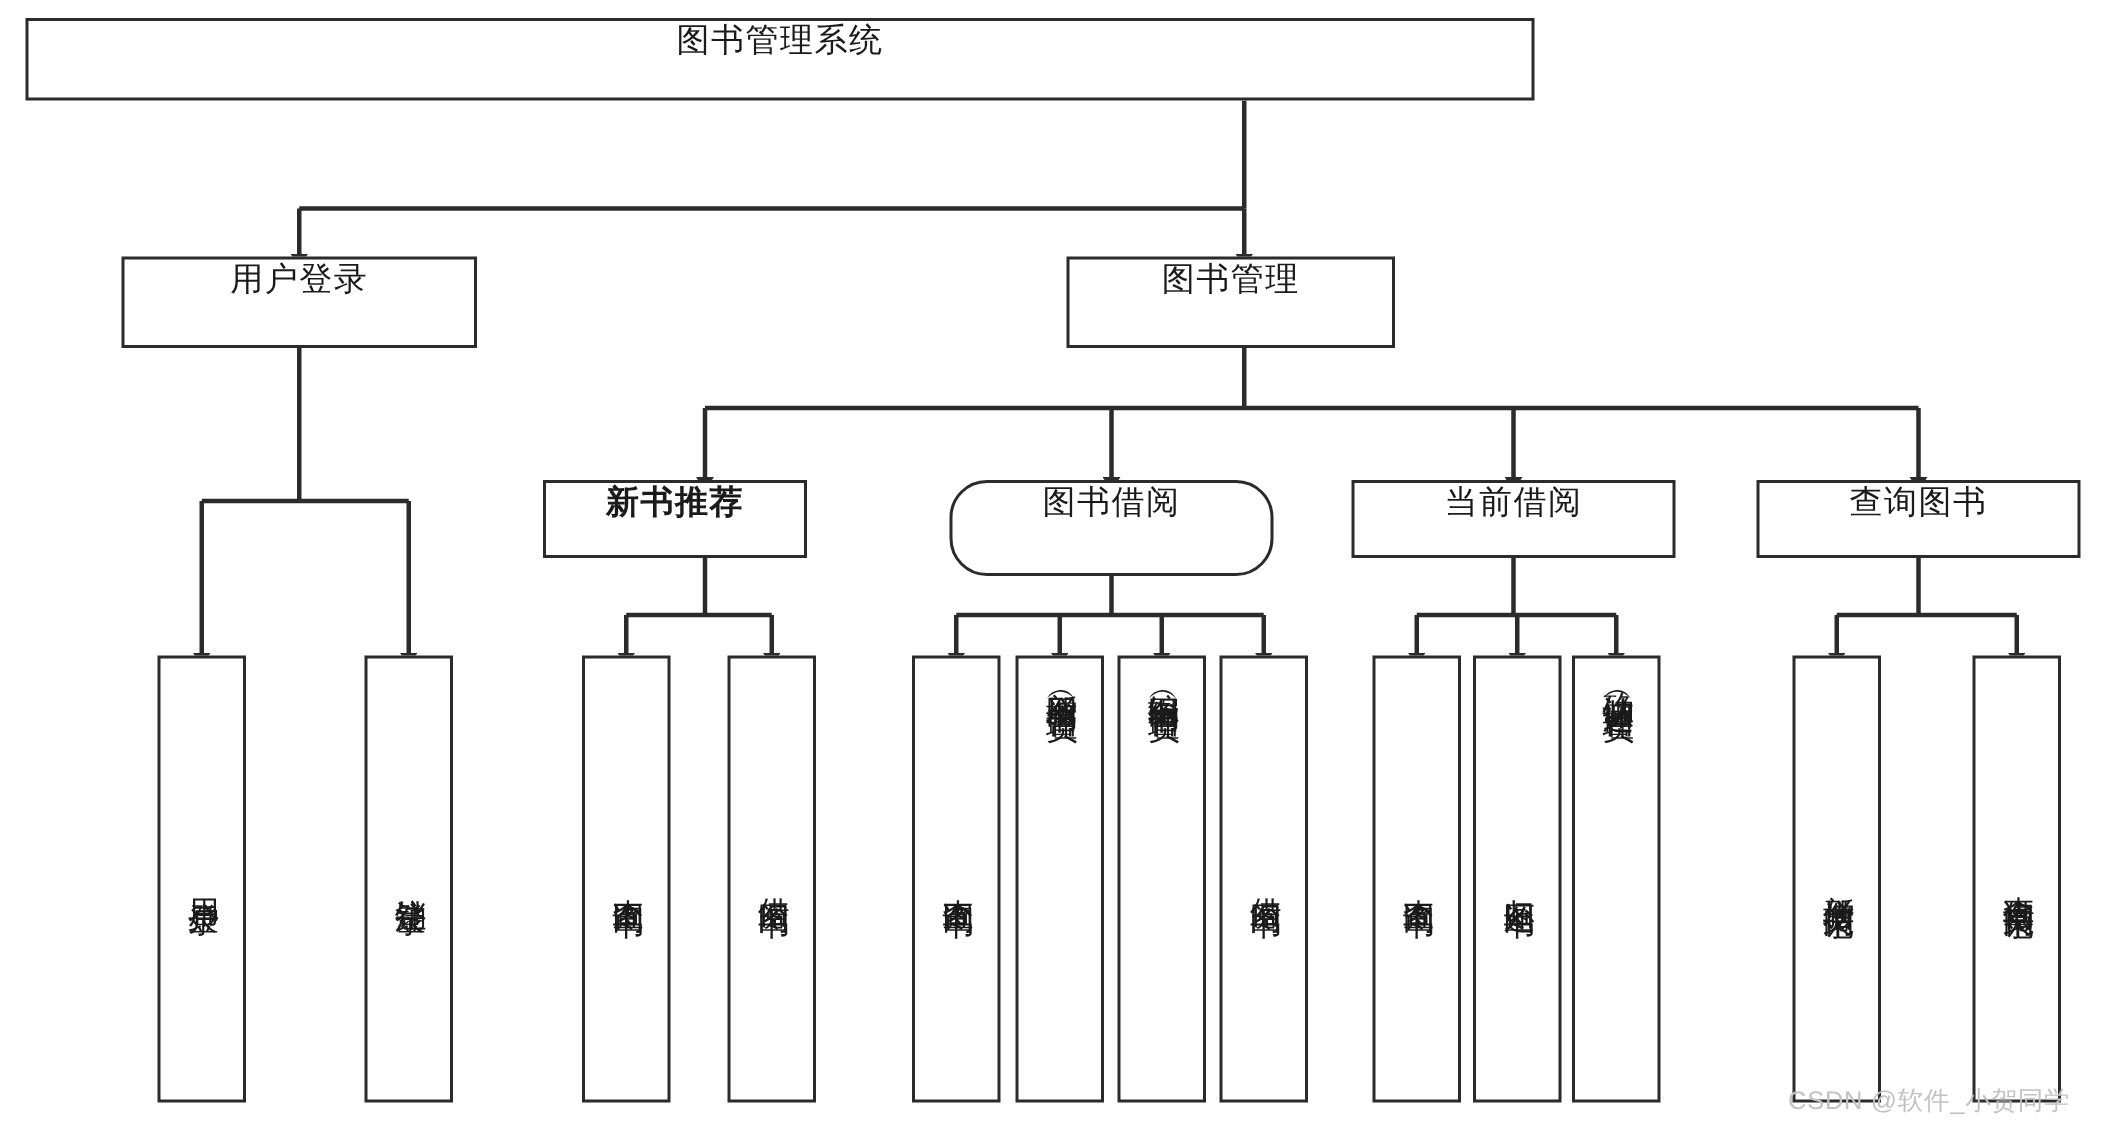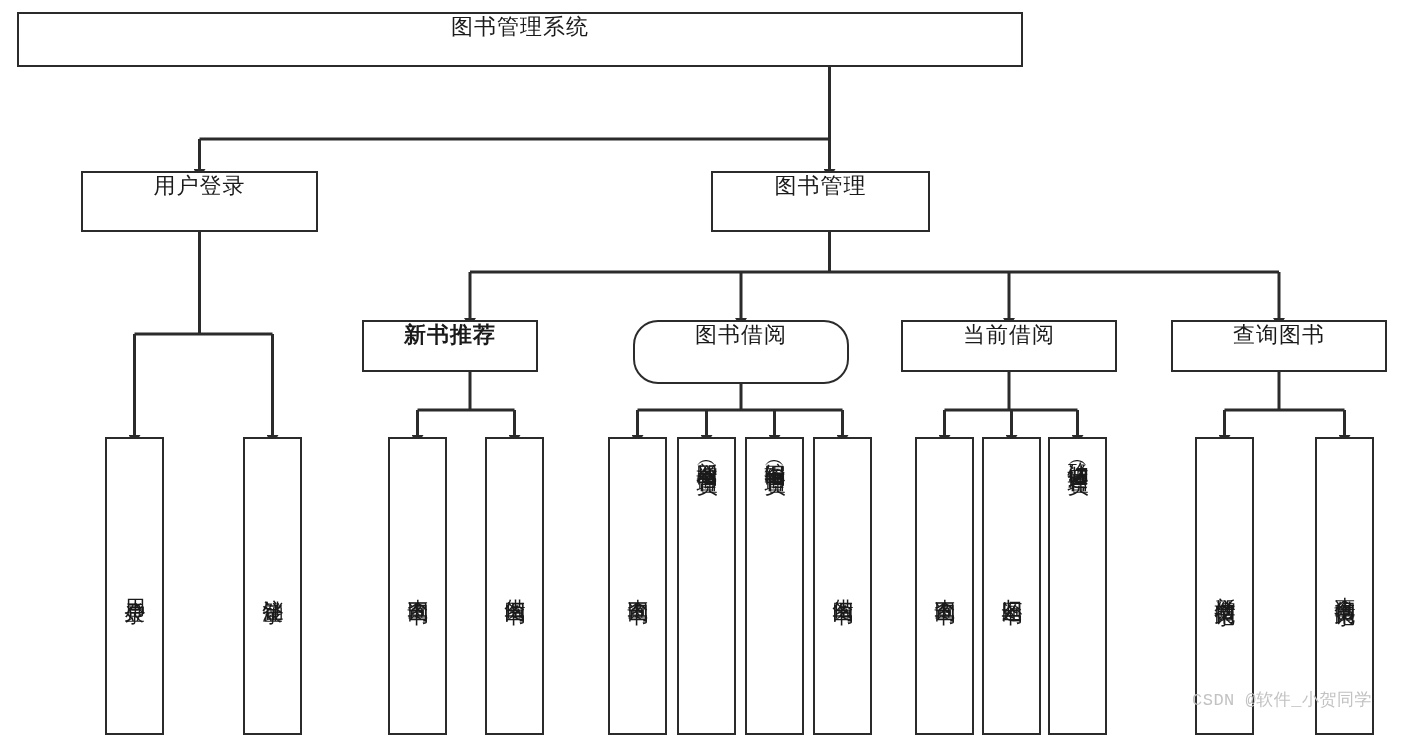--- a/index.html
+++ b/index.html
@@ -166,15 +166,15 @@
   <div class="node-box node-v top-align" style="left: 1048px; top: 437px; width: 59px; height: 298px;">
     <span>确认归还（管理员）</span>
   </div>
   <div class="node-box node-v" style="left: 1195px; top: 437px; width: 59px; height: 298px;">
     <span>新增借阅记录</span>
   </div>
   <div class="node-box node-v" style="left: 1315px; top: 437px; width: 59px; height: 298px;">
     <span>查询借阅记录</span>
   </div>
 
-  <div class="watermark" style="left: 1192px; top: 688px; color: rgb(194, 194, 194); font-family: Liberation Mono, monospace;">CSDN @软件_小贺同学</div>
+  <div class="watermark" style="left: 1192px; top: 722px; color: rgb(194, 194, 194);">CSDN @软件_小贺同学</div>
 
 </div>
 
 </body></html>

